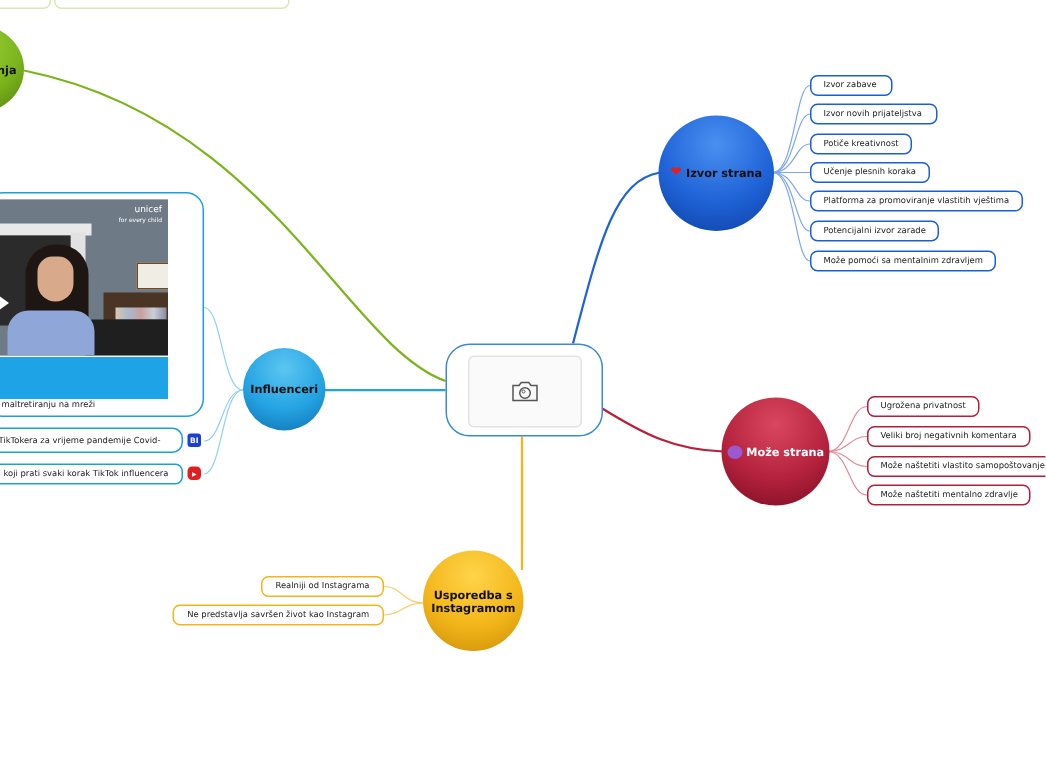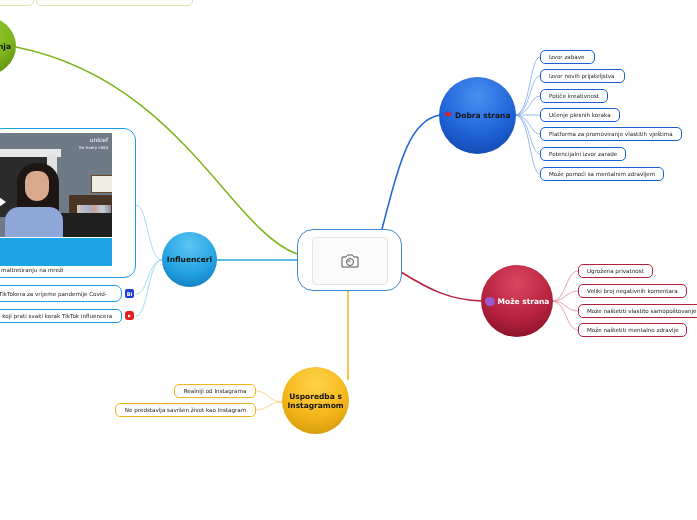--- a/index.html
+++ b/index.html
@@ -134,21 +134,21 @@
     <svg width="20" height="16" viewBox="0 0 20 16">
       <path d="M2 4 h4 l1.5 -2 h5 l1.5 2 h4 v10 h-16 z" fill="none" stroke="#555" stroke-width="1"></path>
       <circle cx="10" cy="9" r="3.5" fill="none" stroke="#555" stroke-width="1"></circle>
       <circle cx="9" cy="8" r="1" fill="none" stroke="#555" stroke-width="0.6"></circle>
     </svg>
   </div>
 </div>
 
 <div class="bubble b-blue" style="left:439px; top:77px; width:77px; height:77px;">
   <span style="color:#e02020; font-size:9px; margin-right:3px;">❤</span>
-  <span>Dobra strana</span>
+  <span>Izvor strana</span>
 </div>
 <div class="leaf blue" style="left:540px; top:50px; width:55px;">
     <span>Izvor zabave</span>
   </div>
 <div class="leaf blue" style="left:540px; top:69px; width:85px;">
     <span>Izvor novih prijateljstva</span>
   </div>
 <div class="leaf blue" style="left:540px; top:89px; width:68px;">
     <span>Potiče kreativnost</span>
   </div>

